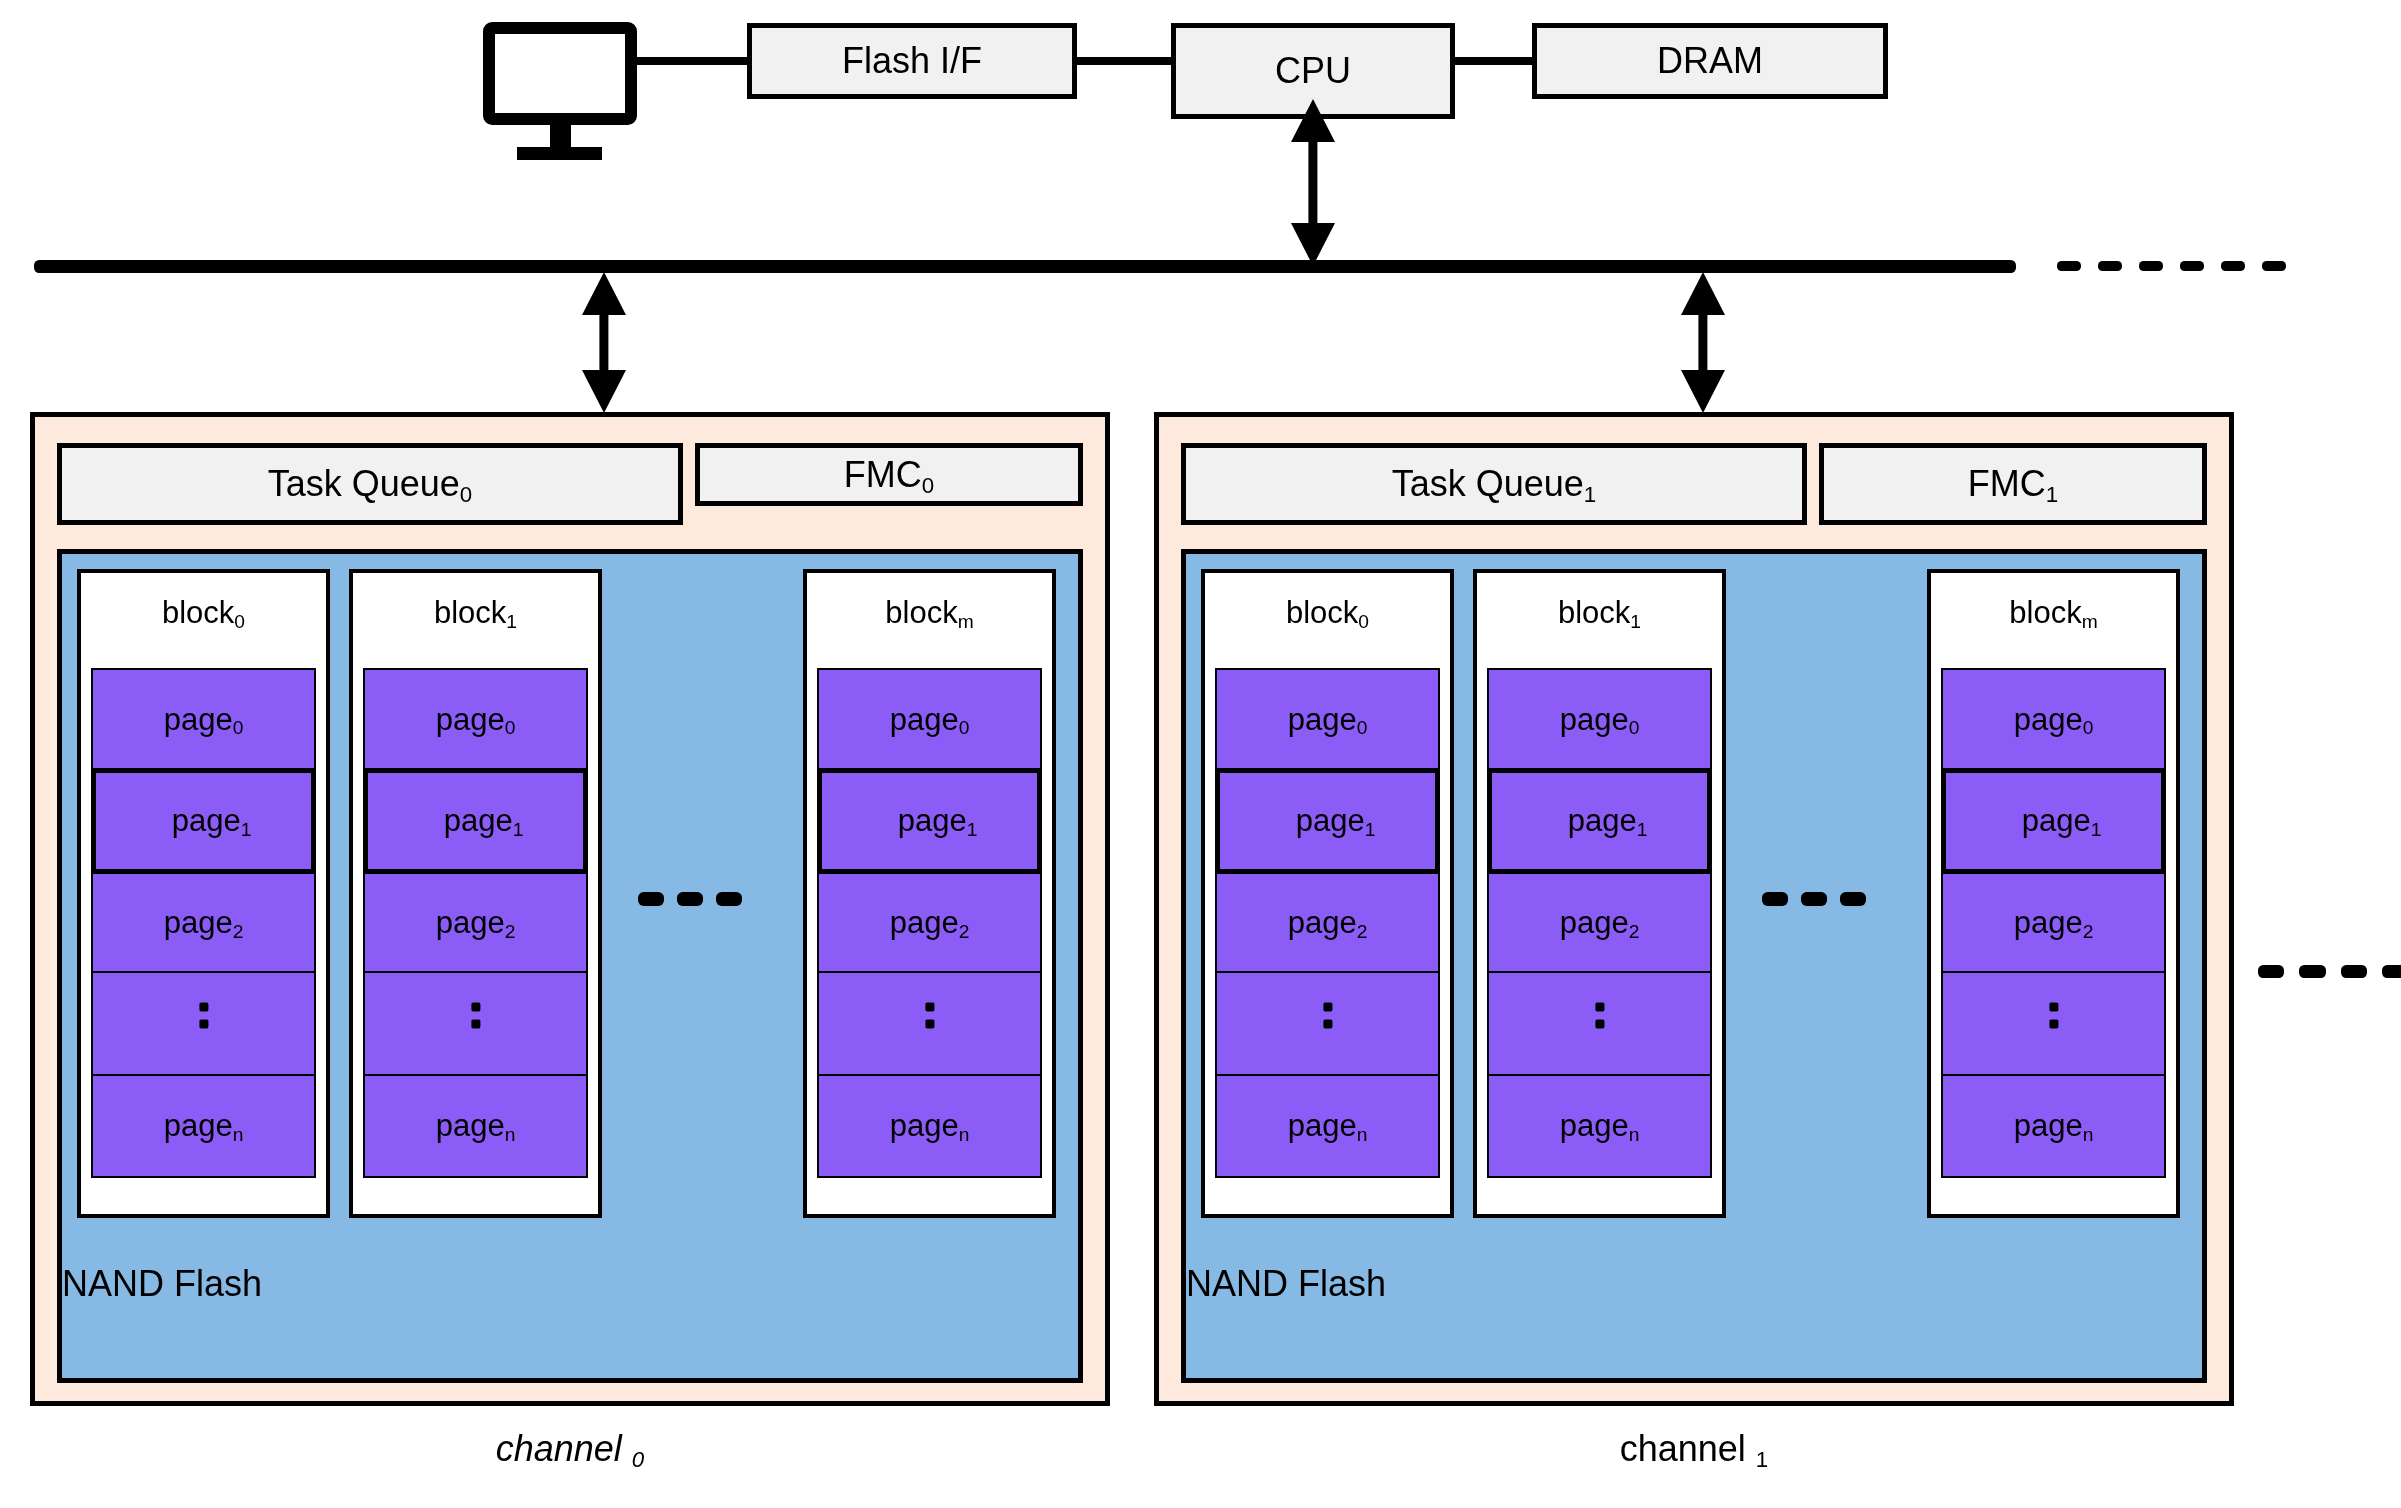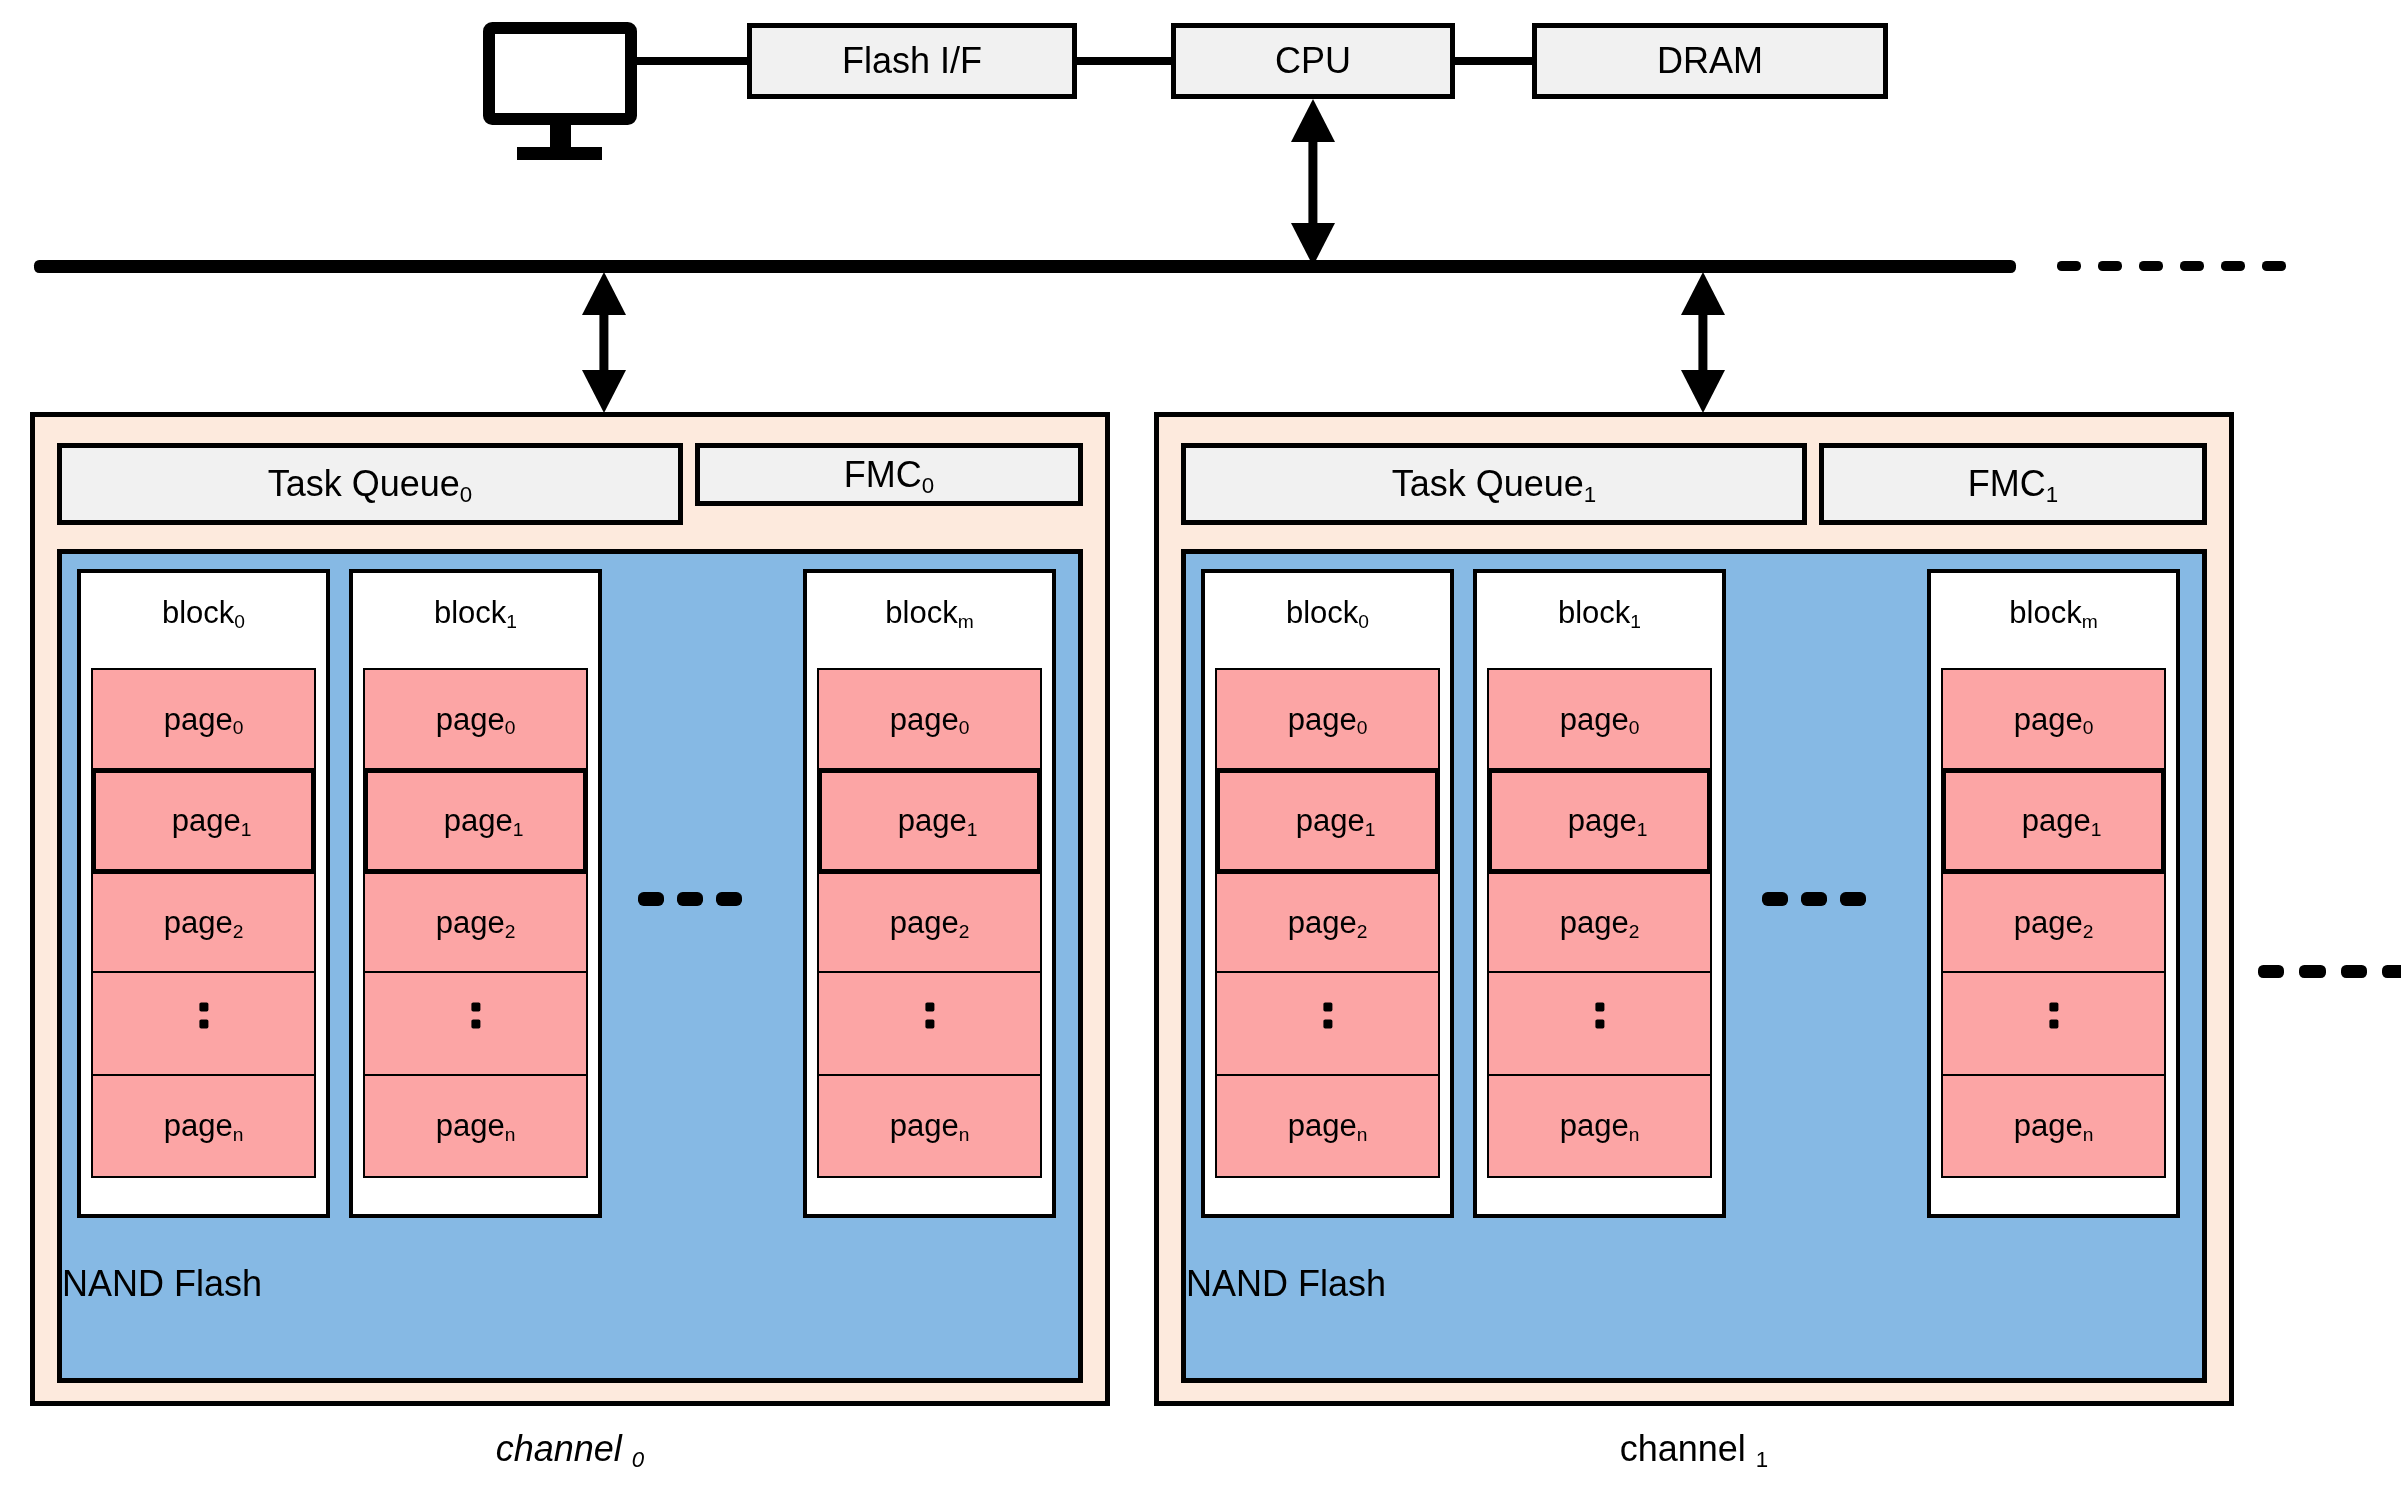--- a/index.html
+++ b/index.html
@@ -64,21 +64,21 @@
   
   .block{
     position:absolute;background:#ffffff;border:4px solid #000;box-sizing:border-box;
   }
   .block-title{
     position:absolute;left:0;right:0;text-align:center;
     font-size:31px;color:#000;line-height:1;white-space:nowrap;
   }
   .pages{position:absolute;left:10.3px;right:10.3px;display:flex;flex-direction:column;}
   .page{
-    background:#fca5a5;border:2.9px solid #000;box-sizing:border-box;
+    background:#8b5cf6;border:2.9px solid #000;box-sizing:border-box;
     display:flex;align-items:center;justify-content:center;
     font-size:31px;color:#000;white-space:nowrap;margin-top:-2.9px;
   }
   .page:first-child{margin-top:0;}
   .page.thick{border-width:5.2px;position:relative;z-index:3;padding-left:16px;}
   .page.vdots{font-size:0;position:relative;}
   .page.vdots::before{
     content:"";position:absolute;left:50%;top:50%;
     transform:translate(-50%,-50%);
     width:9.2px;height:9.2px;background:#000;border-radius:1.7px;
@@ -110,21 +110,21 @@
 </div>
 
 <div class="wire" style="left:637px;top:57px;width:115px;height:8px;"></div>
 
 <div class="ctrl-box abs" style="left:747px;top:23px;width:330px;height:76px;">
   <span class="lbl">Flash I/F</span>
 </div>
 
 <div class="wire" style="left:1072px;top:57px;width:103px;height:8px;"></div>
 
-<div class="ctrl-box abs" style="left:1171px;top:23px;width:284px;height:76px;">
+<div class="ctrl-box abs" style="left:1171px;top:23px;width:284px;height:96px;">
   <span class="lbl">CPU</span>
 </div>
 
 <div class="wire" style="left:1450px;top:57px;width:86px;height:8px;"></div>
 
 <div class="ctrl-box abs" style="left:1532px;top:23px;width:356px;height:76px;">
   <span class="lbl">DRAM</span>
 </div>
 
 <div class="dbl-arrow" style="left:1290px;top:99px;width:46px;height:167px;">

